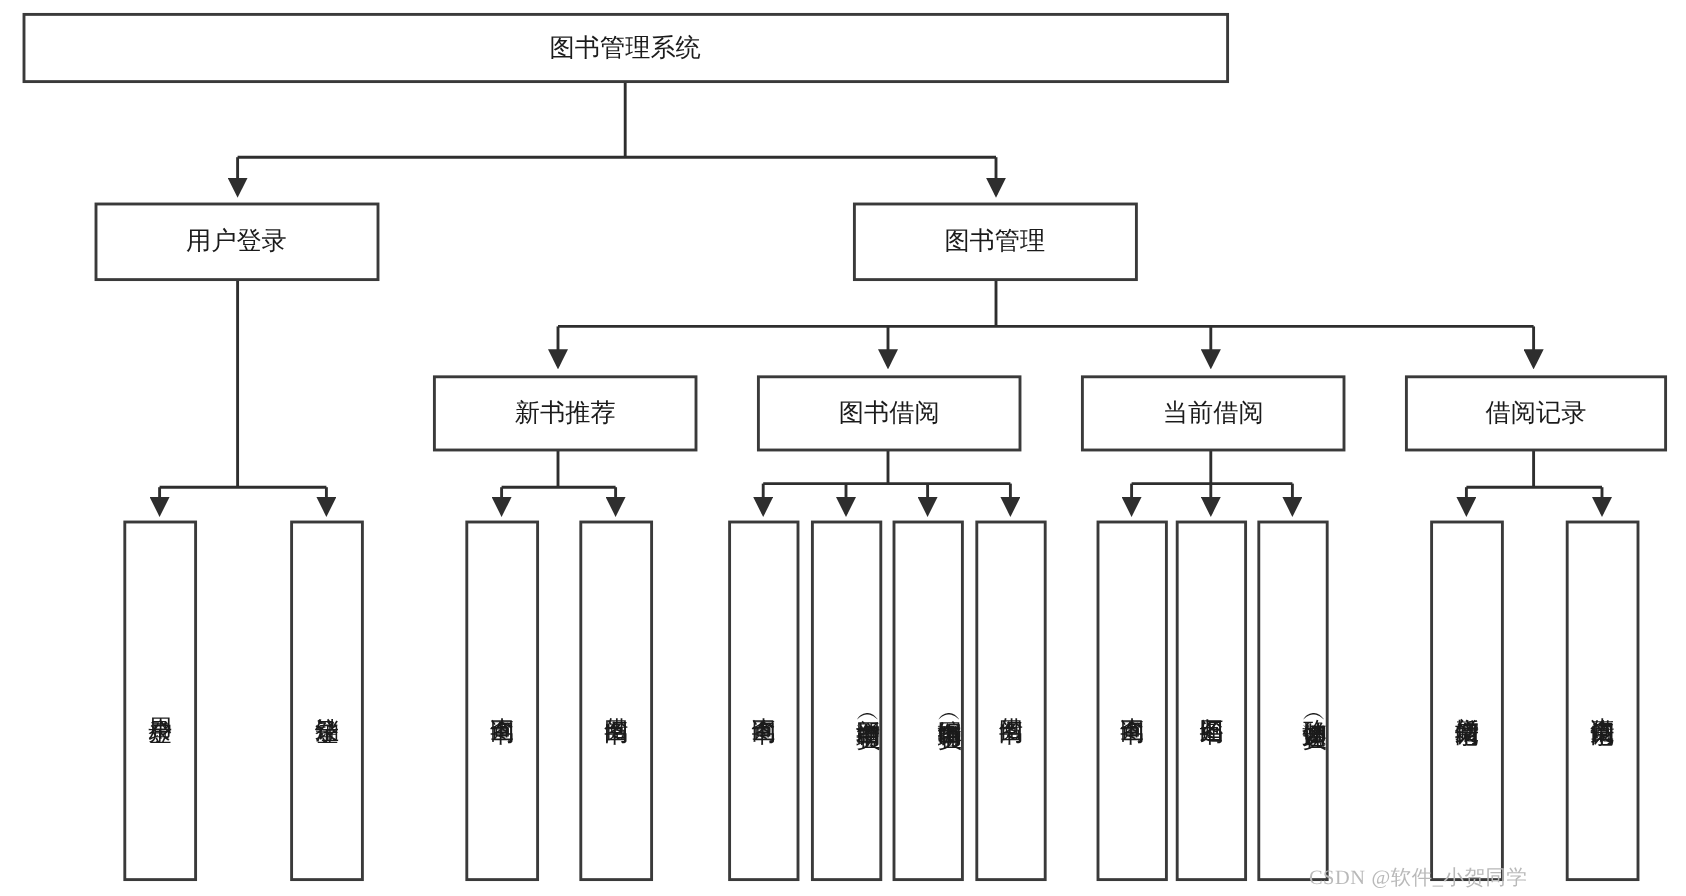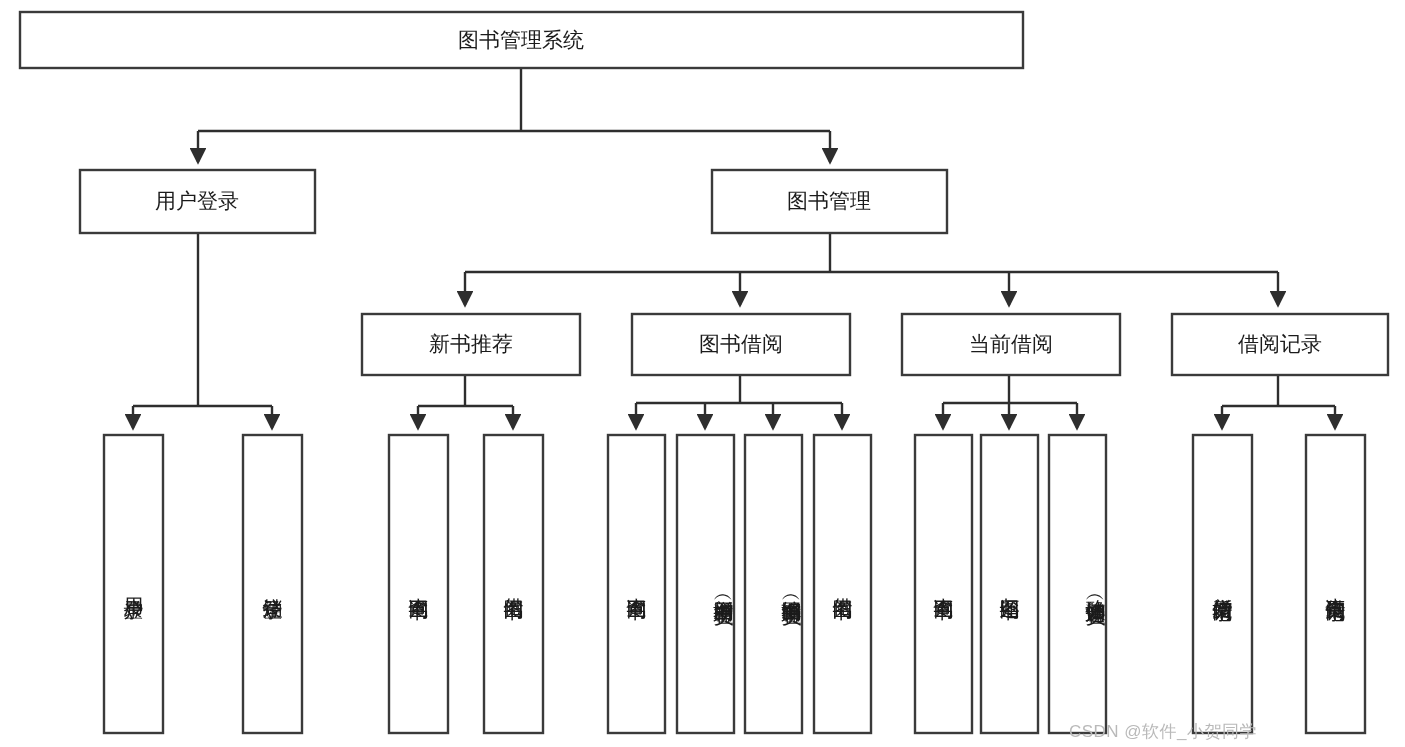--- a/index.html
+++ b/index.html
@@ -11,20 +11,21 @@
     width: 1405px;
     height: 747px;
     font-family: "DejaVu Sans", "Liberation Sans", sans-serif;
     overflow: hidden;
   }
   #diagram-root {
     position: relative;
     width: 1265px;
     height: 747px;
     background: #ffffff;
+    padding-left: 16px;
   }
   svg.diagram-svg {
     position: absolute;
     top: 0;
     left: 0;
     width: 1405px;
     height: 747px;
   }
   .node-box {
     fill: #ffffff;
@@ -63,21 +64,21 @@
     white-space: nowrap;
     pointer-events: none;
   }
   .leaf-label.centered {
     align-items: center;
   }
   .watermark {
     position: absolute;
     right: 8px;
     bottom: 4px;
-    font-family: Liberation Sans, sans-serif;
+    font-family: Liberation Serif, serif;
     font-size: 17px;
     color: #b9b9b9;
     white-space: nowrap;
     letter-spacing: 0.5px;
   }
 </style>
 </head>
 <body>
 
 <div id="diagram-root">

